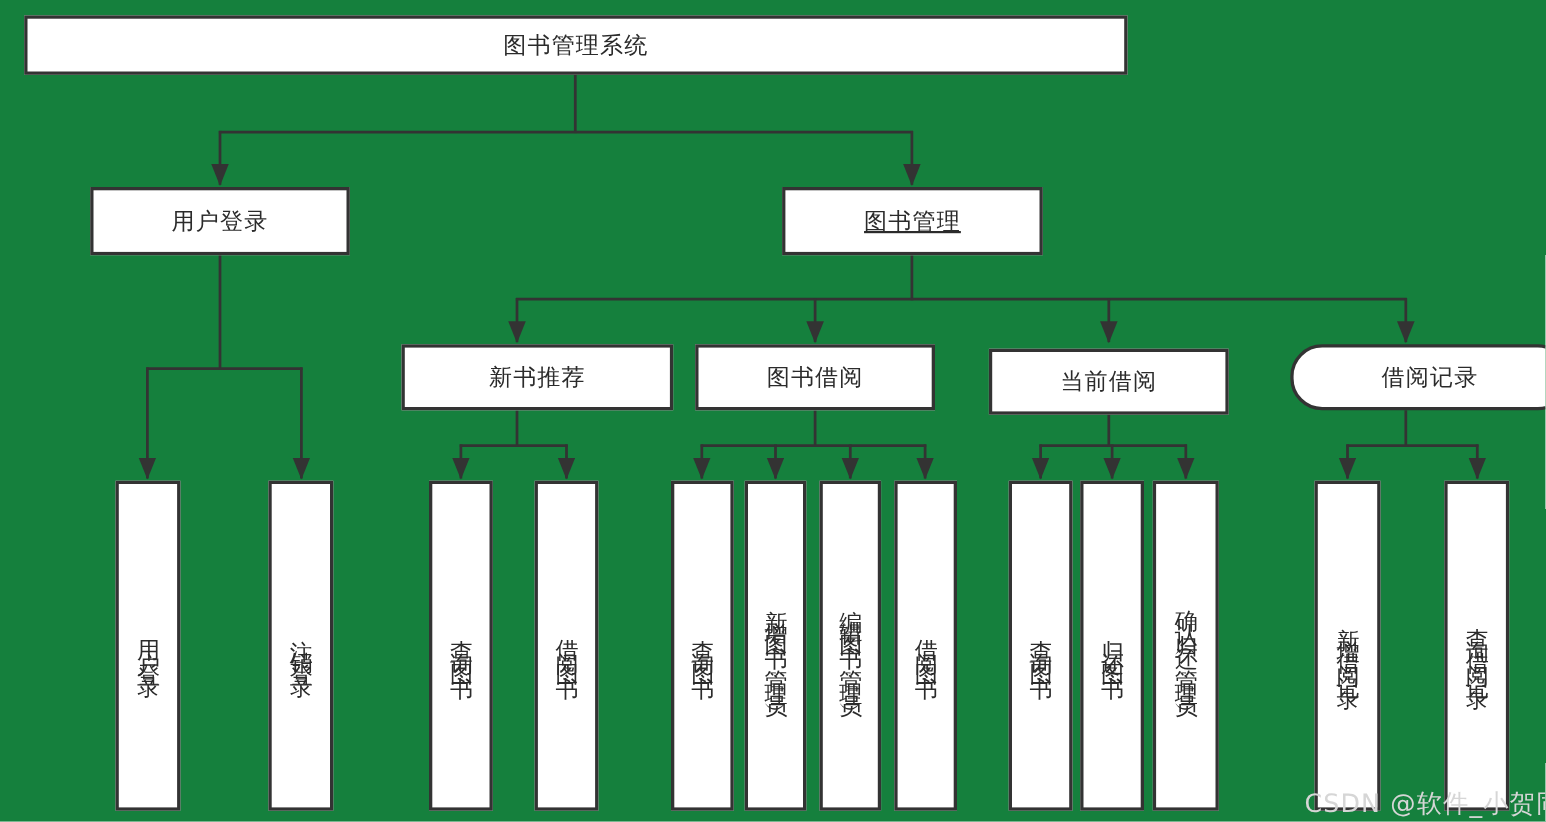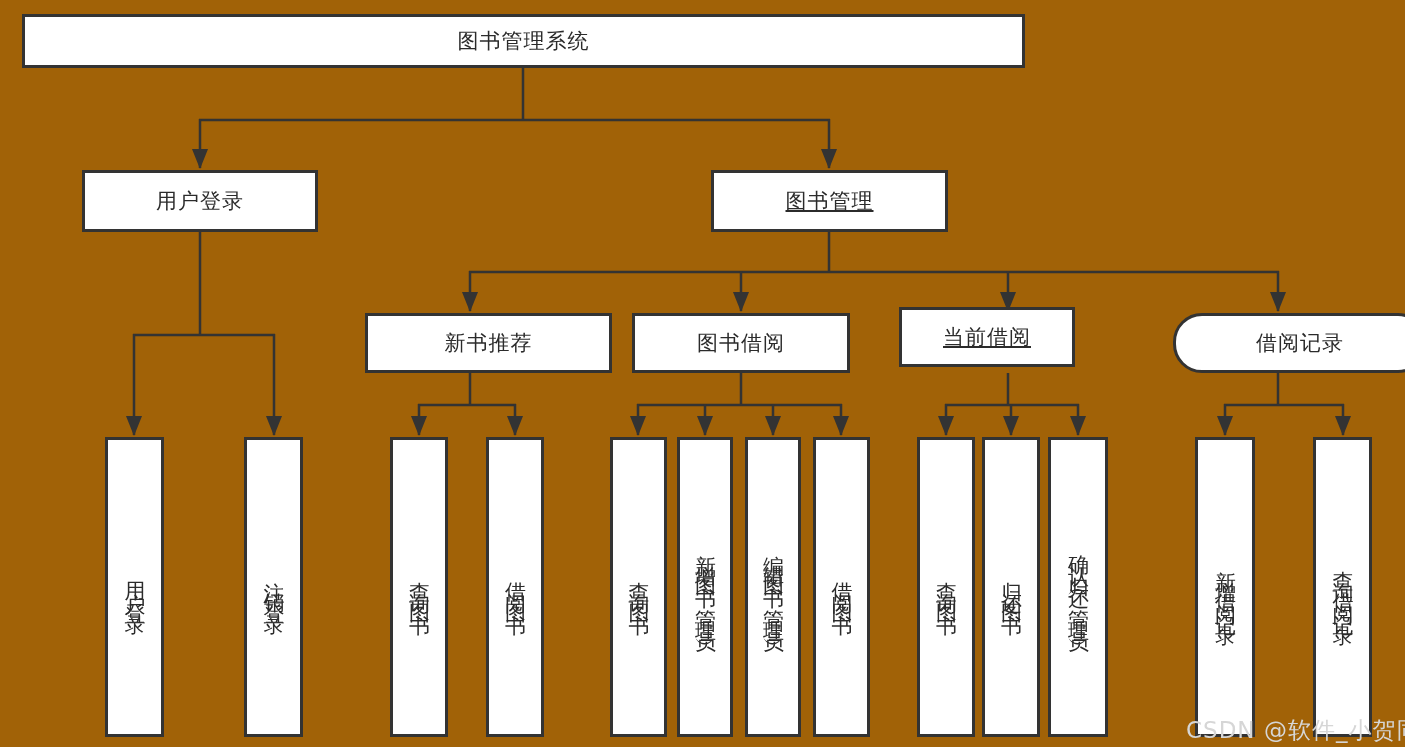--- a/index.html
+++ b/index.html
@@ -1,20 +1,20 @@
 <!DOCTYPE html>
 <html><head>
 <meta charset="utf-8">
 <style>
   html, body { margin: 0; padding: 0; background: #ffffff; }
   .canvas {
     position: relative;
     width: 1405px;
     height: 747px;
-    background: #a16207;
+    background: #15803d;
     font-family: "DejaVu Sans", "Liberation Sans", sans-serif;
     overflow: hidden;
   }
   svg.connectors {
     position: absolute;
     left: 0; top: 0;
     width: 1405px; height: 747px;
     z-index: 1;
   }
   .node {
@@ -38,21 +38,21 @@
     line-height: 1;
   }
   
   .n-root  { left: 22px;  top: 14px;  width: 1003px; height: 54px; }
   
   .n-login { left: 82px;  top: 170px; width: 236px; height: 62px; }
   .n-mgmt  { left: 711px; top: 170px; width: 237px; height: 62px; text-decoration: underline; }
   
   .n-g0 { left: 365px;  top: 313px; width: 247px; height: 60px; }
   .n-g1 { left: 632px;  top: 313px; width: 218px; height: 60px; }
-  .n-g2 { left: 899px;  top: 307px; width: 176px; height: 60px; text-decoration: underline; }
+  .n-g2 { left: 899px;  top: 317px; width: 218px; height: 60px; }
   .n-g3 { left: 1173px; top: 313px; width: 254px; height: 60px; border-radius: 29px; }
   
   .leaf { top: 437px; height: 300px; }
   .l-a0 { left: 105px;  width: 59px; }
   .l-a1 { left: 244px;  width: 59px; }
   .l-b0 { left: 390px;  width: 58px; }
   .l-b1 { left: 486px;  width: 58px; }
   .l-c0 { left: 610px;  width: 57px; }
   .l-c1 { left: 677px;  width: 56px; }
   .l-c2 { left: 745px;  width: 56px; }

